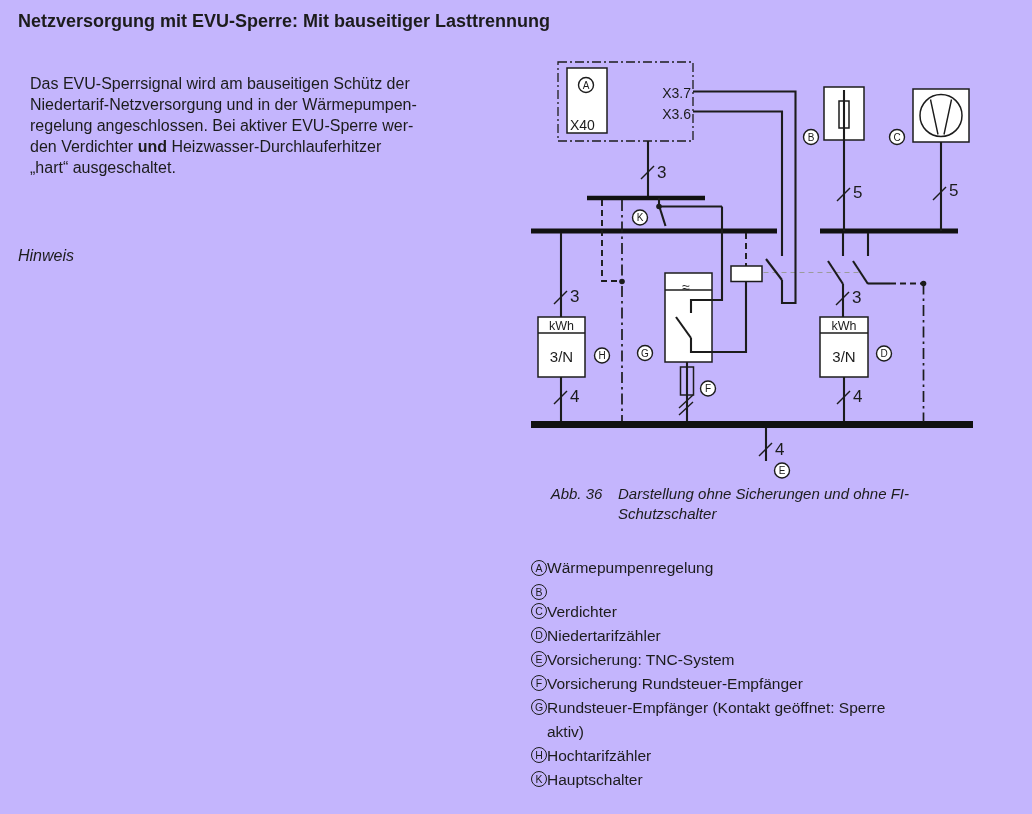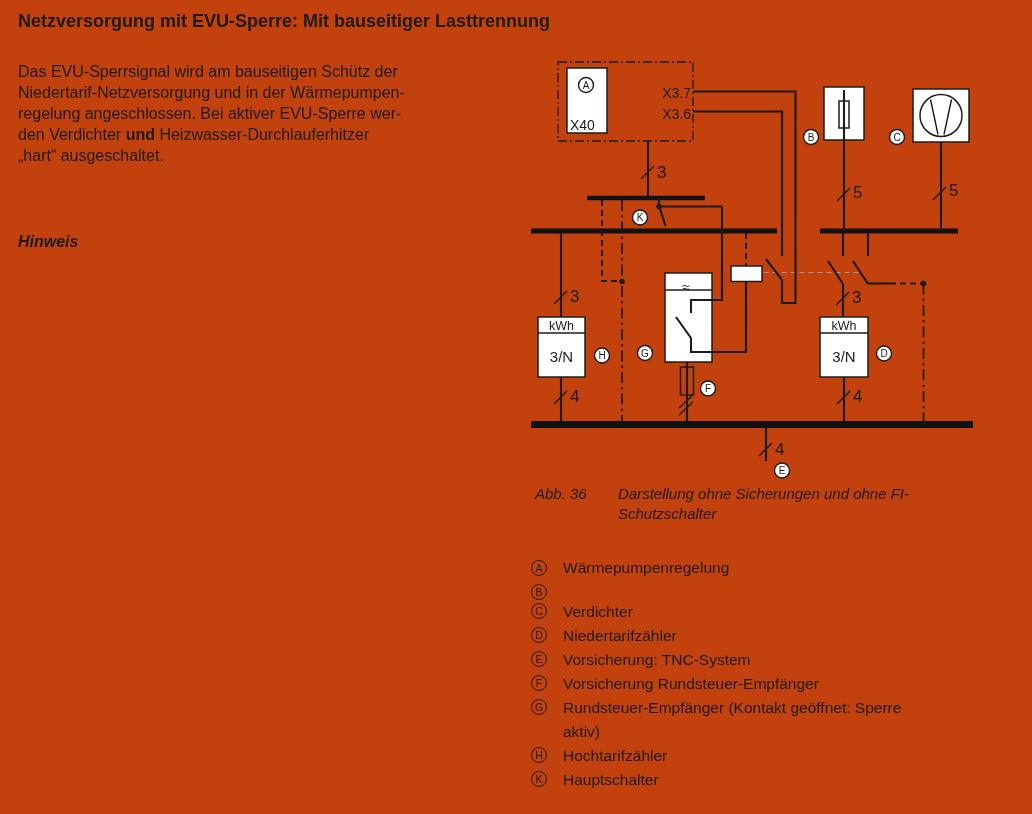--- a/index.html
+++ b/index.html
@@ -1,36 +1,36 @@
 <!DOCTYPE html>
 <html><head>
 <meta charset="utf-8">
 <style>
   html,body{margin:0;padding:0;background:#fff;}
-  .page{position:relative;width:1032px;height:814px;background:#c2410c;overflow:hidden;
+  .page{position:relative;width:1032px;height:814px;background:#c4b5fd;overflow:hidden;
         font-family:"Liberation Sans",sans-serif;color:#1c1c1c;}
   .title{position:absolute;left:18px;top:10px;margin:0;font-size:18px;line-height:22px;
          font-weight:bold;white-space:pre-line;}
-  .intro{position:absolute;left:18px;top:61px;margin:0;width:505px;font-size:16px;
+  .intro{position:absolute;left:18px;top:61px;margin:12px;width:505px;font-size:16px;
          line-height:21px;white-space:pre-line;}
   .intro b{font-weight:bold;}
   .note{position:absolute;left:18px;top:209px;width:505px;font-size:16px;line-height:21.5px;
         font-style:italic;white-space:pre-line;}
-  .note-h{font-weight:bold;}
+  .note-h{font-weight:normal;margin-top:14px;}
   .diagram{position:absolute;left:520px;top:30px;}
   .caption{position:absolute;left:535px;top:484px;display:flex;font-style:italic;
            font-size:15px;line-height:20px;}
-  .cap-label{width:83px;flex-shrink:0;}
+  .cap-label{width:83px;flex-shrink:0;text-align:center;}
   .cap-text{white-space:pre-line;}
   .legend{position:absolute;left:531px;top:556px;margin:0;padding:0;list-style:none;}
   .legend-item{display:flex;align-items:flex-start;}
   .key-circle{width:16px;height:16px;box-sizing:border-box;border:1.6px solid #1c1c1c;
               border-radius:50%;display:flex;align-items:center;justify-content:center;
               font-size:10.5px;margin-top:3.5px;flex-shrink:0;}
-  .legend-label{margin-left:16px;font-size:15.5px;line-height:24px;white-space:pre-line;}
+  .legend-label{margin-left:0;font-size:15.5px;line-height:24px;white-space:pre-line;}
   
   .w{fill:none;stroke:#1c1c1c;stroke-width:2.1;}
   .bus{fill:none;stroke:#111;stroke-width:5;}
   .bus1{stroke-width:4.5;}
   .busb{stroke-width:7;}
   .box{fill:#fff;stroke:#1c1c1c;stroke-width:1.5;}
   .boxn{fill:none;stroke:#1c1c1c;stroke-width:1.5;}
   .sl{fill:none;stroke:#1c1c1c;stroke-width:1.4;}
   .dd{fill:none;stroke:#1c1c1c;stroke-width:1.7;stroke-dasharray:11 4 2.5 4;}
   .dsh{fill:none;stroke:#1c1c1c;stroke-width:1.9;stroke-dasharray:6 4;}

